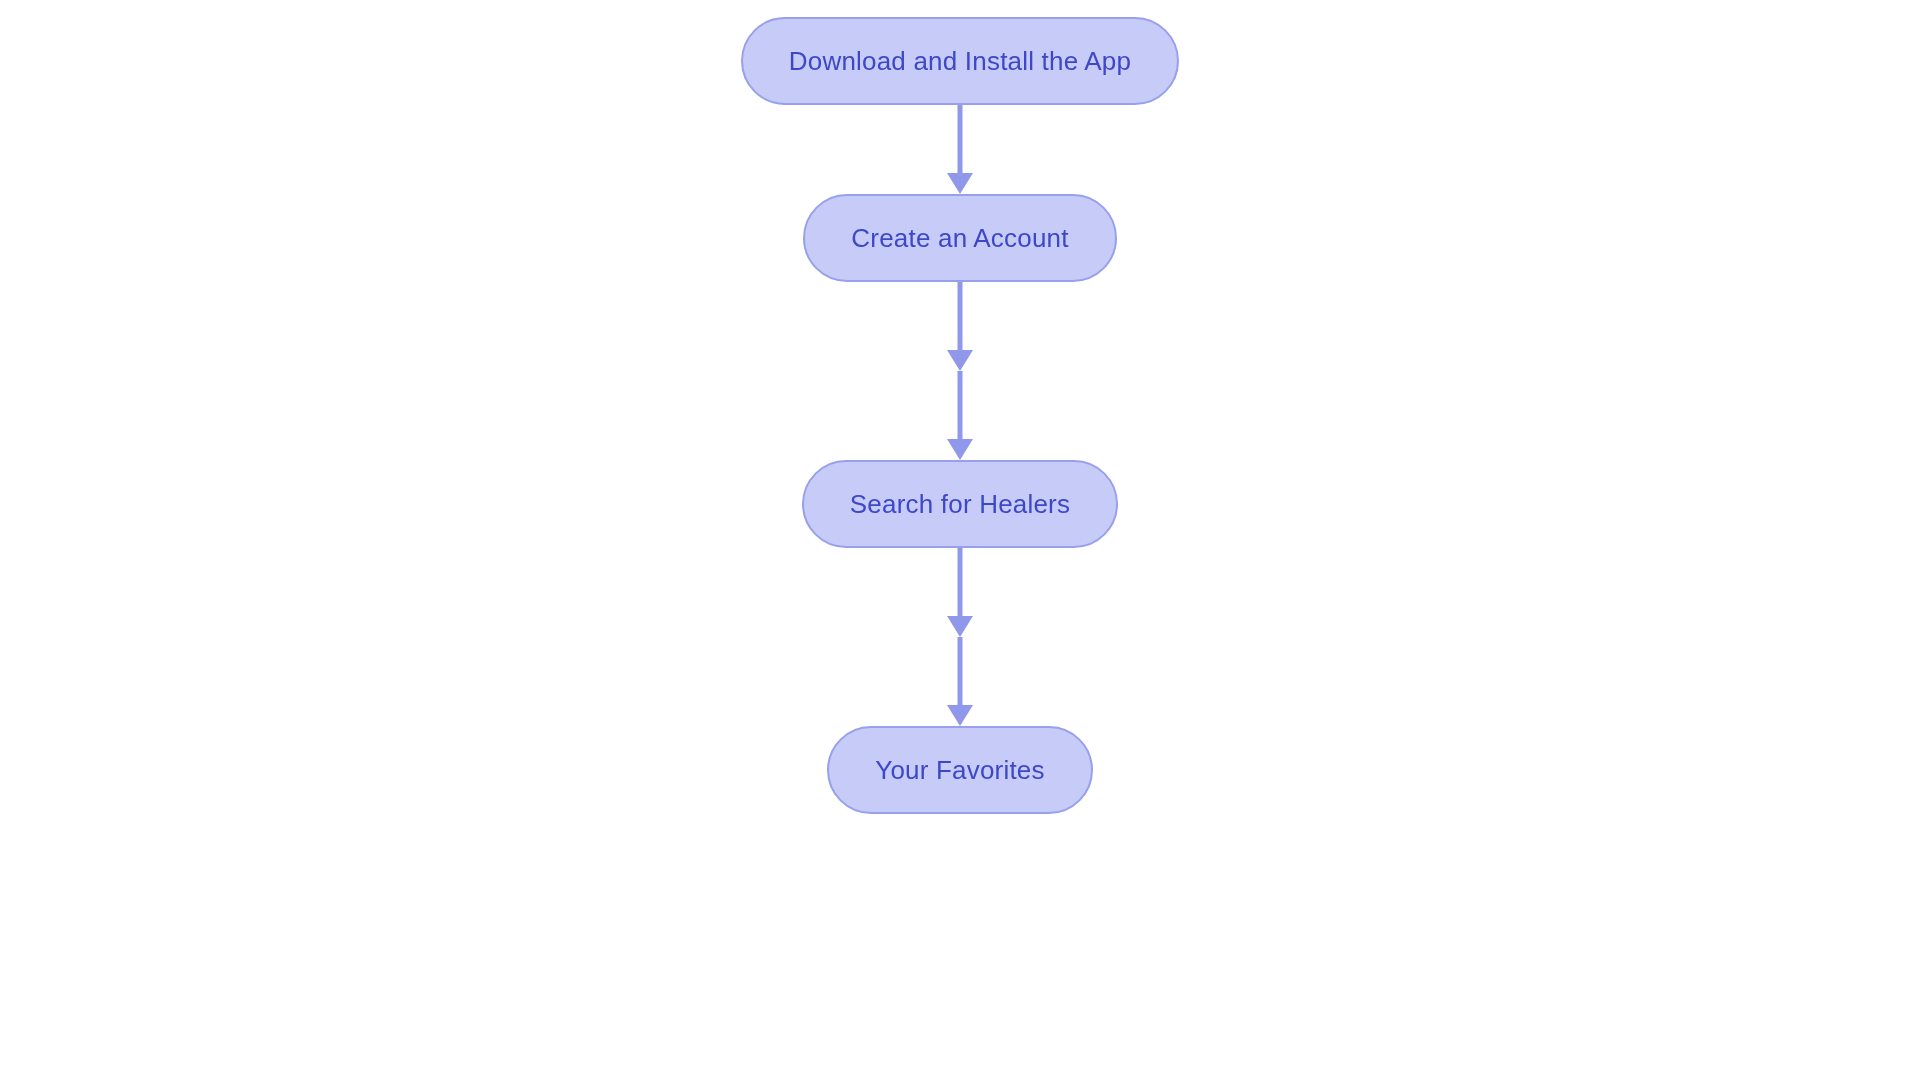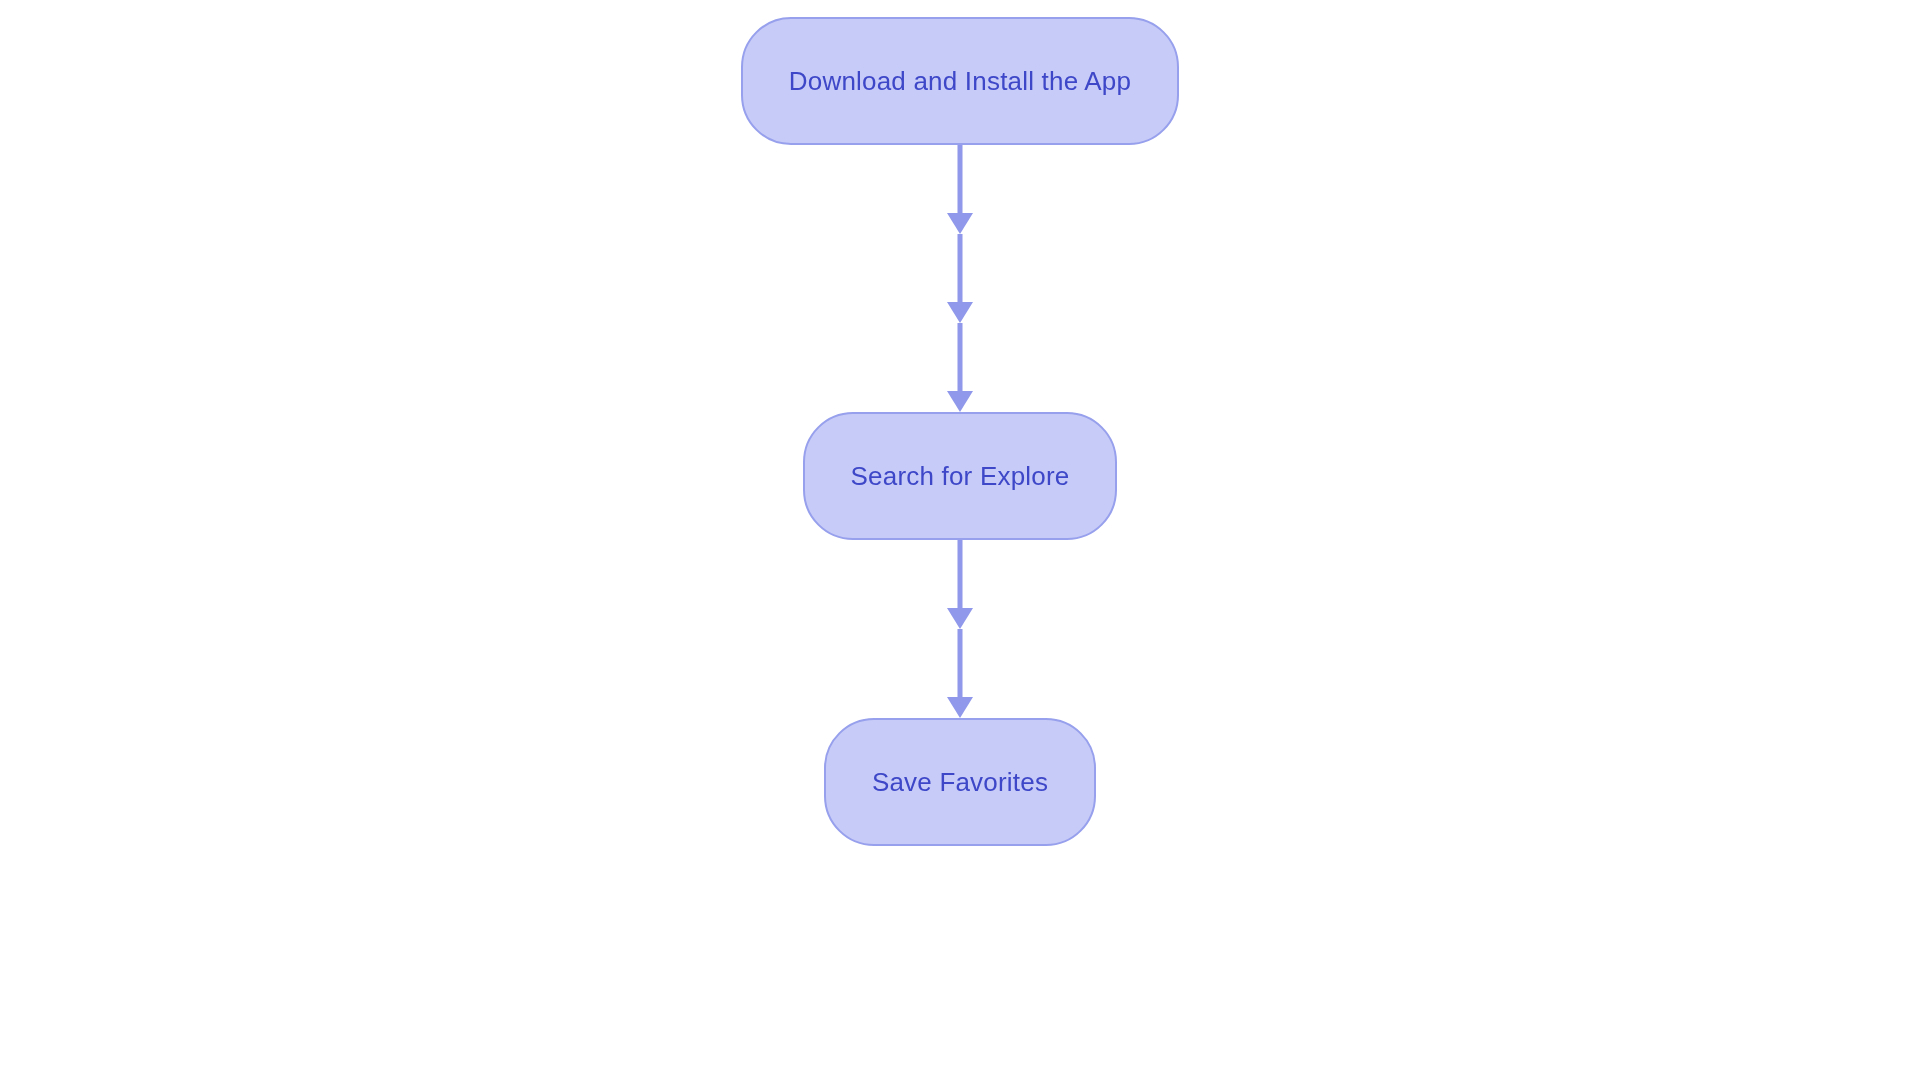--- a/index.html
+++ b/index.html
@@ -18,21 +18,21 @@
   .flowchart {
     position: absolute;
     top: 17px;
     left: 0;
     width: 1920px;
     display: flex;
     flex-direction: column;
     align-items: center;
   }
   .flow-node {
-    height: 128px;
+    height: 88px;
     box-sizing: border-box;
     display: flex;
     align-items: center;
     justify-content: center;
     padding: 0 46px;
     background: #c7cbf7;
     border: 2px solid #97a0ec;
     border-radius: 50px;
     color: #3d47c8;
     font-size: 26px;
@@ -76,45 +76,48 @@
 
     <div class="flow-node">
       <span>Download and Install the App</span>
     </div>
 
     <div class="flow-arrow">
       <div class="shaft"></div>
       <div class="head"></div>
     </div>
 
-
-    <div class="flow-arrow">
-      <div class="shaft"></div>
-      <div class="head"></div>
-    </div>
-
-
-    <div class="flow-arrow">
-      <div class="shaft"></div>
-      <div class="head"></div>
-    </div>
-
     <div class="flow-node">
-      <span>Search for Explore</span>
+      <span>Create an Account</span>
     </div>
 
     <div class="flow-arrow">
       <div class="shaft"></div>
       <div class="head"></div>
     </div>
 
 
     <div class="flow-arrow">
       <div class="shaft"></div>
       <div class="head"></div>
     </div>
 
     <div class="flow-node">
-      <span>Save Favorites</span>
+      <span>Search for Healers</span>
+    </div>
+
+    <div class="flow-arrow">
+      <div class="shaft"></div>
+      <div class="head"></div>
+    </div>
+
+
+    <div class="flow-arrow">
+      <div class="shaft"></div>
+      <div class="head"></div>
+    </div>
+
+    <div class="flow-node">
+      <span>Your Favorites</span>
     </div>
 
   </div>
 </div>
 
 </body></html>

